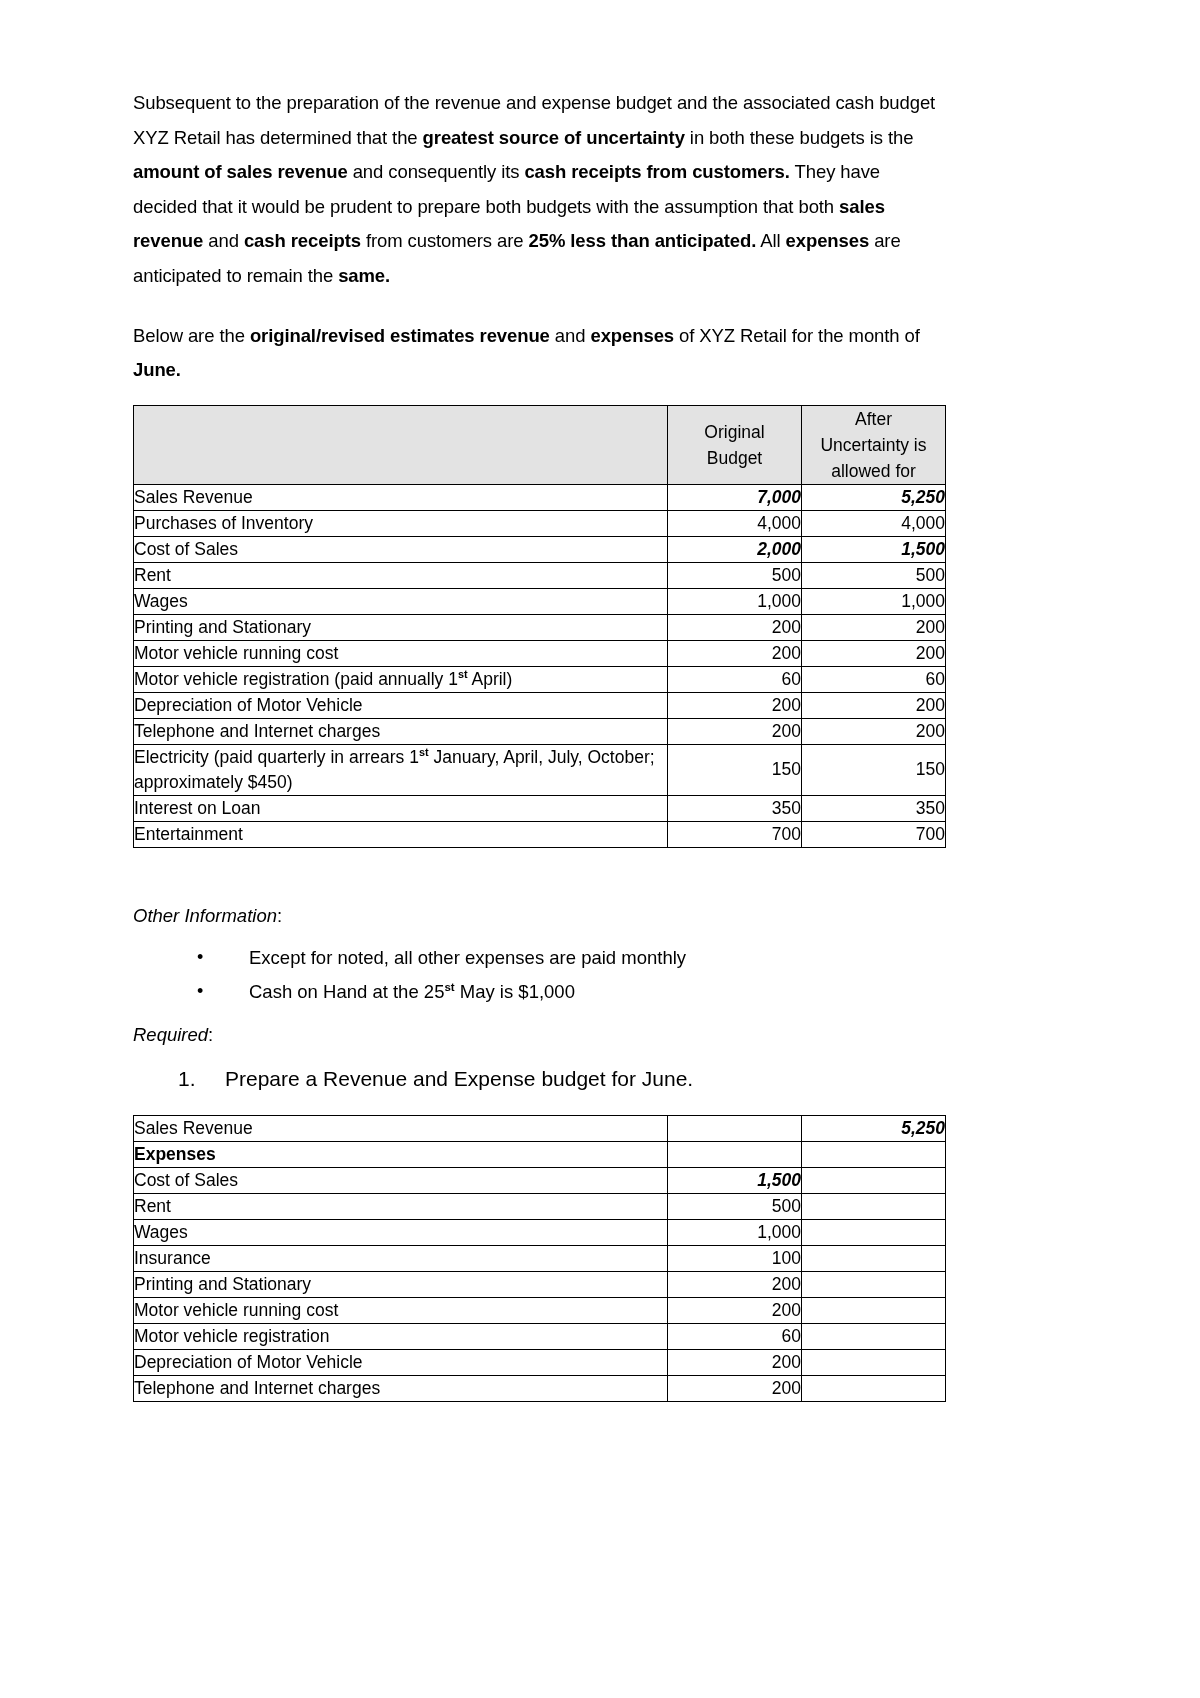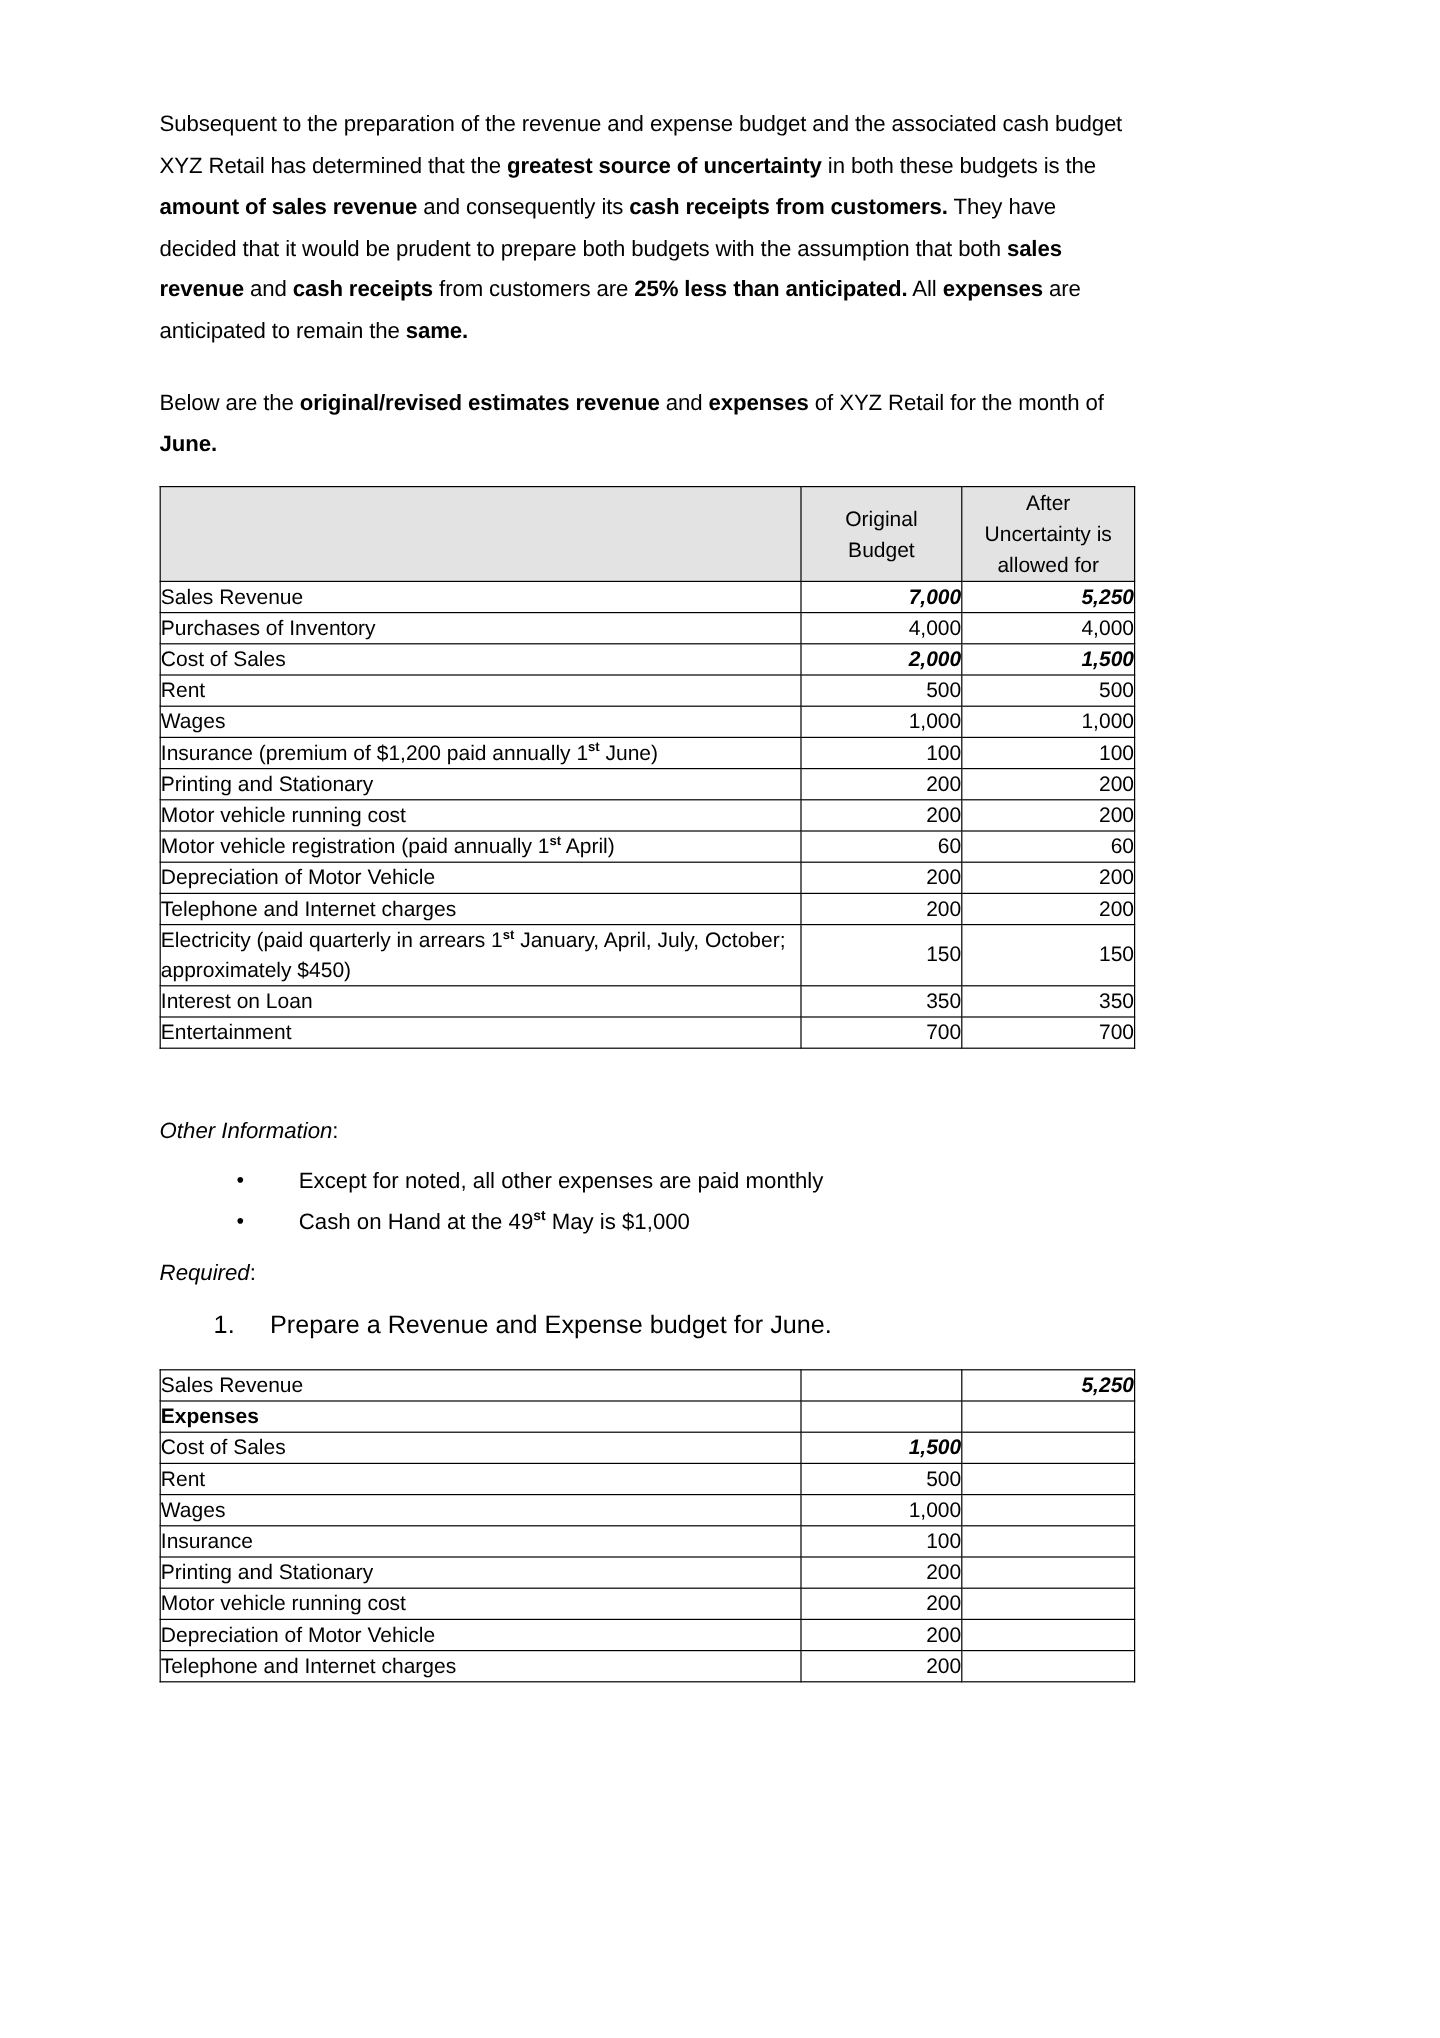--- a/index.html
+++ b/index.html
@@ -184,25 +184,20 @@
             <td class="lbl"><span>Rent</span></td>
             <td class="num">500</td>
             <td class="num">500</td>
           </tr>
           <tr>
             <td class="lbl"><span>Wages</span></td>
             <td class="num">1,000</td>
             <td class="num">1,000</td>
           </tr>
           <tr>
-            <td class="lbl"><span>Insurance (premium of $1,200 paid annually 1</span><sup>st</sup><span> June)</span></td>
-            <td class="num">100</td>
-            <td class="num">100</td>
-          </tr>
-          <tr>
             <td class="lbl"><span>Printing and Stationary</span></td>
             <td class="num">200</td>
             <td class="num">200</td>
           </tr>
           <tr>
             <td class="lbl"><span>Motor vehicle running cost</span></td>
             <td class="num">200</td>
             <td class="num">200</td>
           </tr>
           <tr>
@@ -239,21 +234,21 @@
     </table>
 
     <div style="height:53px"></div>
 
     <p class="section-head">
       <span>Other Information</span><span class="colon">:</span>
     </p>
 
     <ul class="bullets" id="other-information-list">
         <li><span>Except for noted, all other expenses are paid monthly</span></li>
-        <li><span>Cash on Hand at the 49</span><sup>st</sup><span> May is $1,000</span></li>
+        <li><span>Cash on Hand at the 25</span><sup>st</sup><span> May is $1,000</span></li>
       </ul>
 
     <div style="height:11px"></div>
 
     <p class="section-head">
       <span>Required</span><span class="colon">:</span>
     </p>
 
     <ol class="numbered" id="required-list">
         <li>Prepare a Revenue and Expense budget for June.</li>
@@ -302,20 +297,25 @@
             <td class="lbl">Printing and Stationary</td>
             <td class="num">200</td>
             <td class="num"></td>
           </tr>
           <tr>
             <td class="lbl">Motor vehicle running cost</td>
             <td class="num">200</td>
             <td class="num"></td>
           </tr>
           <tr>
+            <td class="lbl">Motor vehicle registration</td>
+            <td class="num">60</td>
+            <td class="num"></td>
+          </tr>
+          <tr>
             <td class="lbl">Depreciation of Motor Vehicle</td>
             <td class="num">200</td>
             <td class="num"></td>
           </tr>
           <tr>
             <td class="lbl">Telephone and Internet charges</td>
             <td class="num">200</td>
             <td class="num"></td>
           </tr>
         </tbody>

